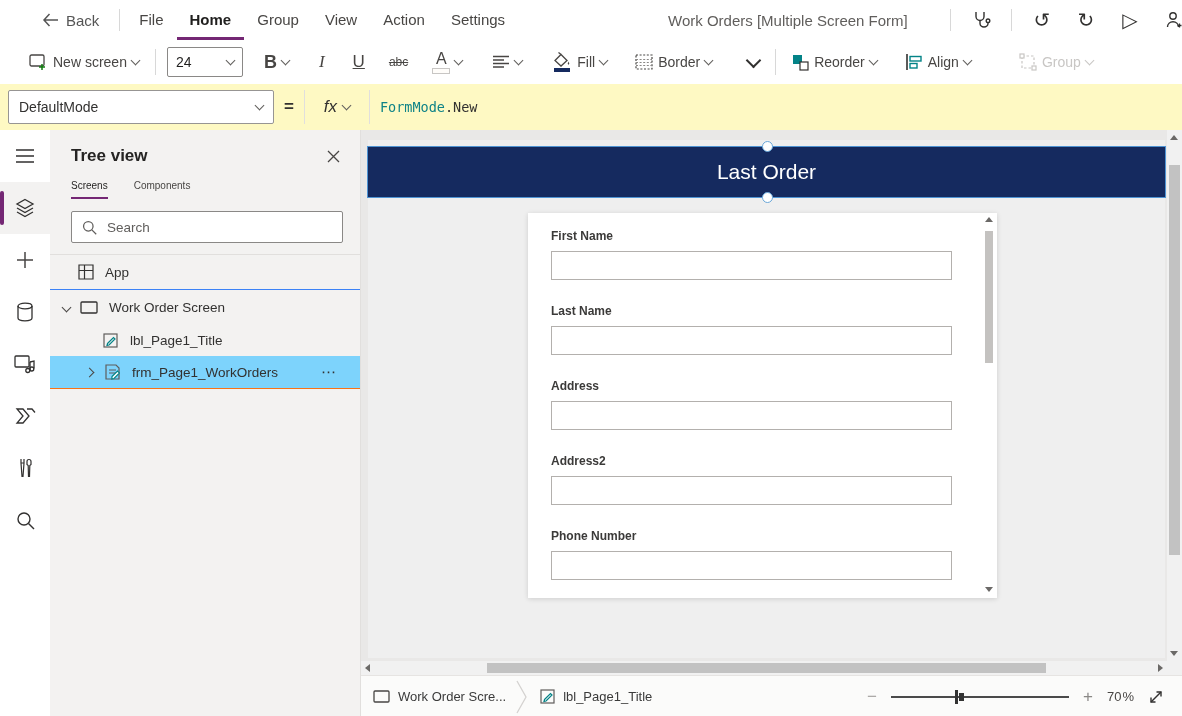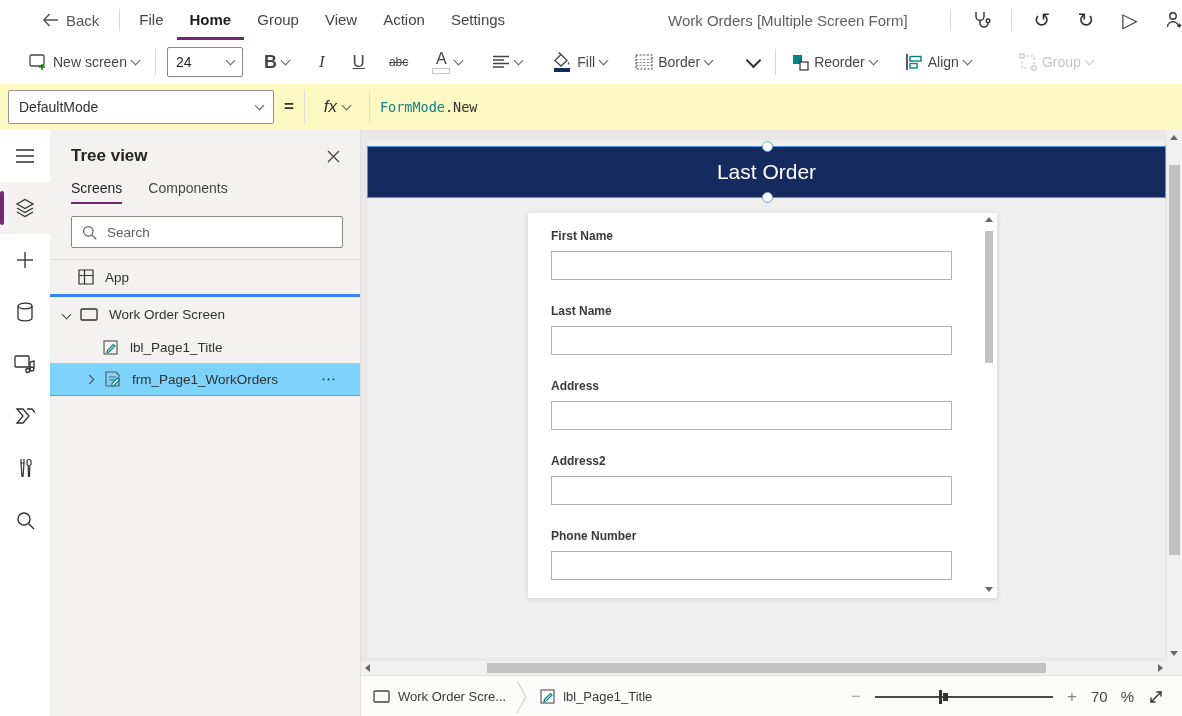--- a/index.html
+++ b/index.html
@@ -60,29 +60,29 @@
   .rail-btn{width:50px;height:52px;display:flex;align-items:center;justify-content:center;color:#3b3a39;cursor:pointer;position:relative}
   .rail-btn.sel{background:#f3f2f1}
   .rail-btn.sel::before{content:"";position:absolute;left:0;top:9px;bottom:9px;width:4px;background:#742774;border-radius:2px}
 
   
   .tree{position:absolute;left:50px;top:130px;width:311px;height:586px;background:#f3f2f1;border-right:1px solid #e1dfdd;box-sizing:border-box}
   .tree-head{display:flex;align-items:center;justify-content:space-between;padding:16px 18px 0 21px}
   .tree-title{font-size:17px;font-weight:bold;color:#252423}
   .x-btn{cursor:pointer;color:#484644;padding:2px}
   .tabs{display:flex;gap:26px;padding:14px 0 0 21px}
-  .tab{font-size:14px;color:#484644;padding-bottom:6px;border-bottom:2px solid transparent;cursor:pointer}
+  .tab{font-size:10px;color:#484644;padding-bottom:6px;border-bottom:2px solid transparent;cursor:pointer}
   .tab.active{color:#201f1e;border-bottom-color:#742774}
   .searchbox{margin:12px 17px 0 21px;height:30px;border:1px solid #8a8886;border-radius:2px;background:#fff;
     display:flex;align-items:center;gap:8px;padding:0 10px}
   .searchbox input{border:none;outline:none;flex:1;font-size:13.5px;font-family:"Liberation Sans",sans-serif;color:#323130;background:transparent}
   .searchbox input::placeholder{color:#605e5c}
   .tree-list{margin-top:11px;border-top:1px solid #e1dfdd}
   .trow{height:32px;display:flex;align-items:center;font-size:13.5px;color:#323130;cursor:pointer;position:relative}
-  .trow.app{height:34px;border-bottom:3px solid #3b82f6}
+  .trow.app{height:34px;border-bottom:1px solid #3b82f6}
   .trow.sel{background:#7dd3fc;border-bottom:1px solid #f97316}
   .tchev{width:6px;height:6px;border-right:1.3px solid #484644;border-bottom:1.3px solid #484644}
   .tchev.down{transform:rotate(45deg)}
   .tchev.right{transform:rotate(-45deg)}
   .more-dots{position:absolute;right:22px;font-size:15px;letter-spacing:2px;color:#323130}
 
   
   .canvas{position:absolute;left:361px;top:130px;width:821px;height:586px;background:#e9e8e7}
   .screen{position:absolute;left:7px;top:10px;width:797px;height:518px;background:#efefef}
   .banner{position:absolute;left:0;top:7px;width:797px;height:50px;background:#152a5f;
@@ -117,21 +117,21 @@
     display:flex;align-items:center;font-size:13px;color:#3a3a3a}
   .crumb{display:flex;align-items:center;gap:8px;padding:0 10px 0 12px;cursor:pointer;white-space:nowrap}
   .crumb-sep{color:#d0cecc}
   .zoom-area{margin-left:auto;display:flex;align-items:center;gap:14px;padding-right:18px}
   .zoom-btn{font-size:17px;color:#a9a7a5;cursor:pointer;line-height:1}
   .zoom-btn.plus{color:#8a8886}
   .slider{position:relative;width:178px;height:16px;cursor:pointer}
   .slider .track{position:absolute;left:0;right:0;top:7px;height:2px;background:#4a4a4a}
   .slider .thumbbar{position:absolute;left:64px;top:1px;width:3px;height:14px;background:#333}
   .slider .thumbsq{position:absolute;left:68px;top:4px;width:5px;height:8px;background:#333}
-  .zoom-val{color:#484644;font-size:15px;display:flex;gap:13px}
+  .zoom-val{color:#484644;font-size:13px;display:flex;gap:1px}
   .expand-ic{cursor:pointer;color:#323130}
 </style>
 </head>
 <body>
 
 <header class="menubar">
   <div class="mb-left">
     <div class="back">
       <svg width="17" height="14" viewBox="0 0 17 14">
           <path d="M7.5 1 L2 7 L7.5 13 M2 7 H16" fill="none" stroke="#555" stroke-width="1.5"></path>

